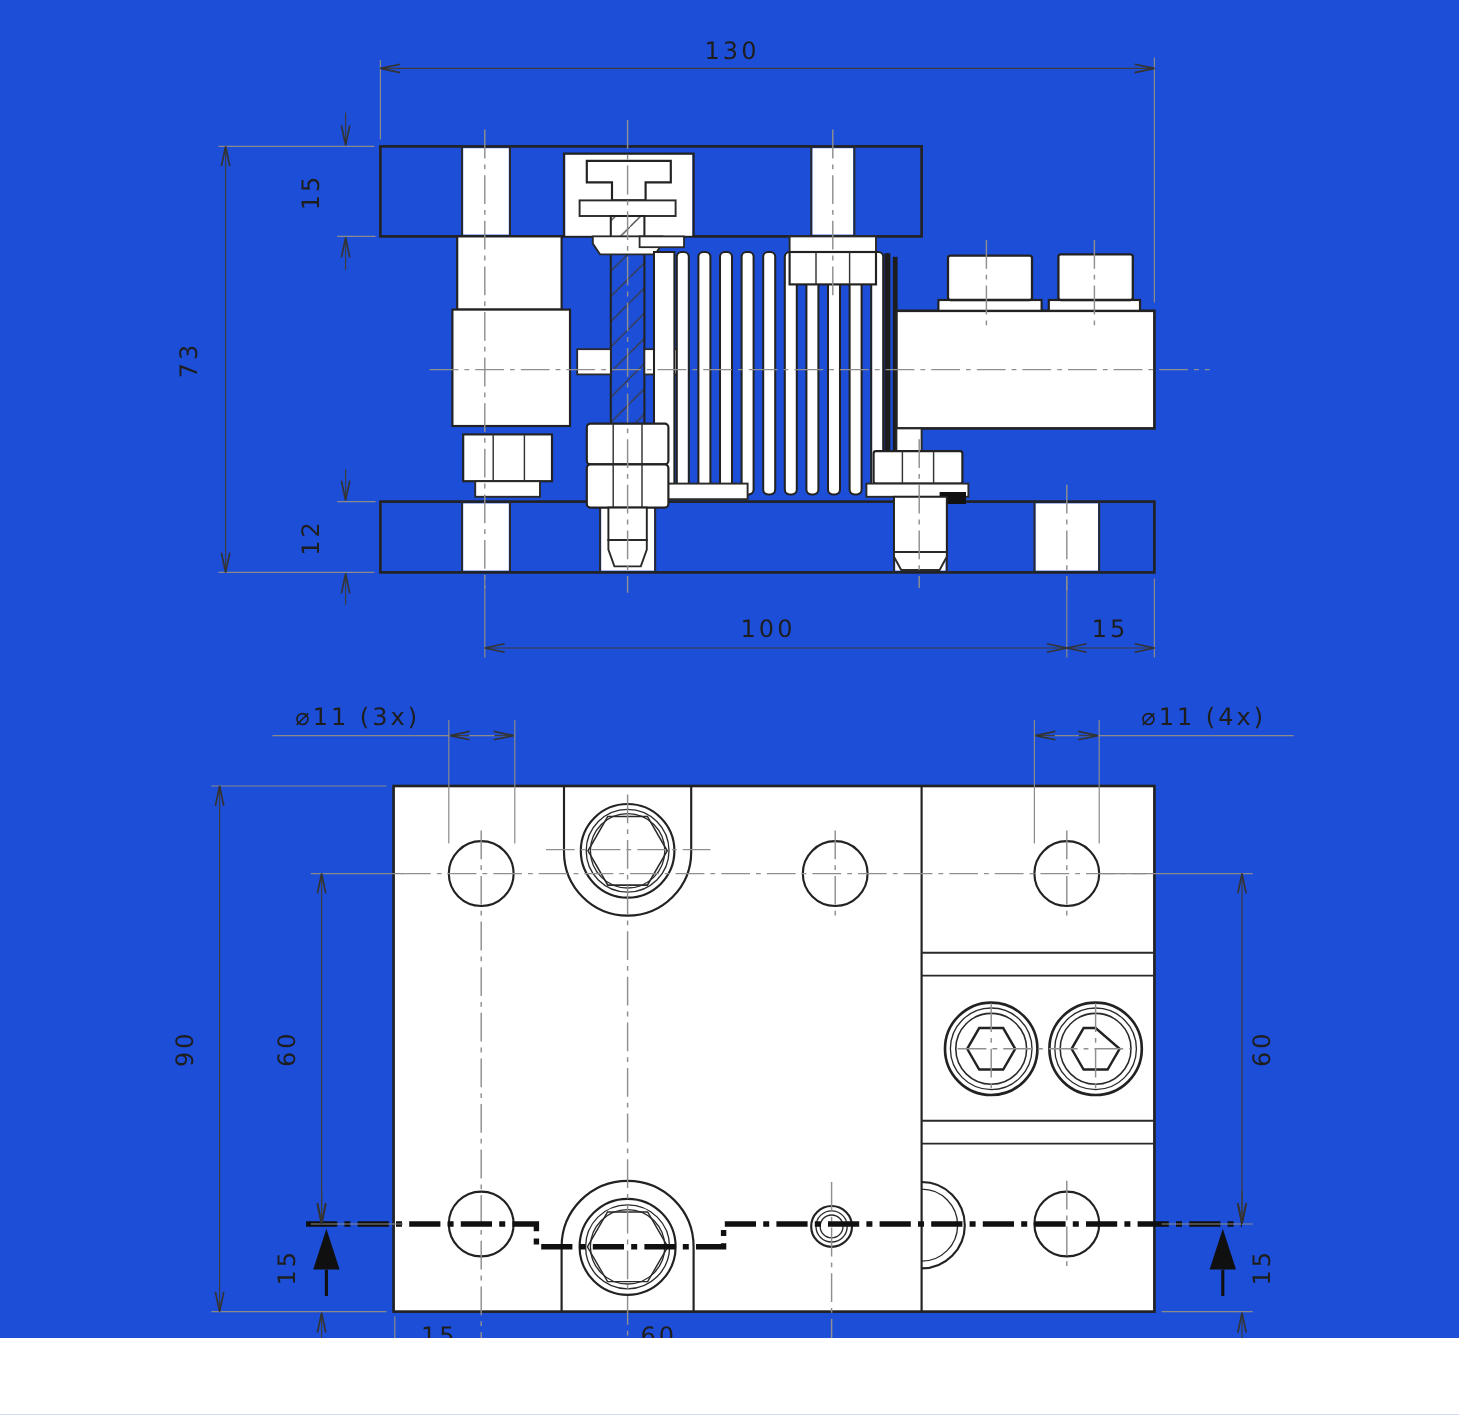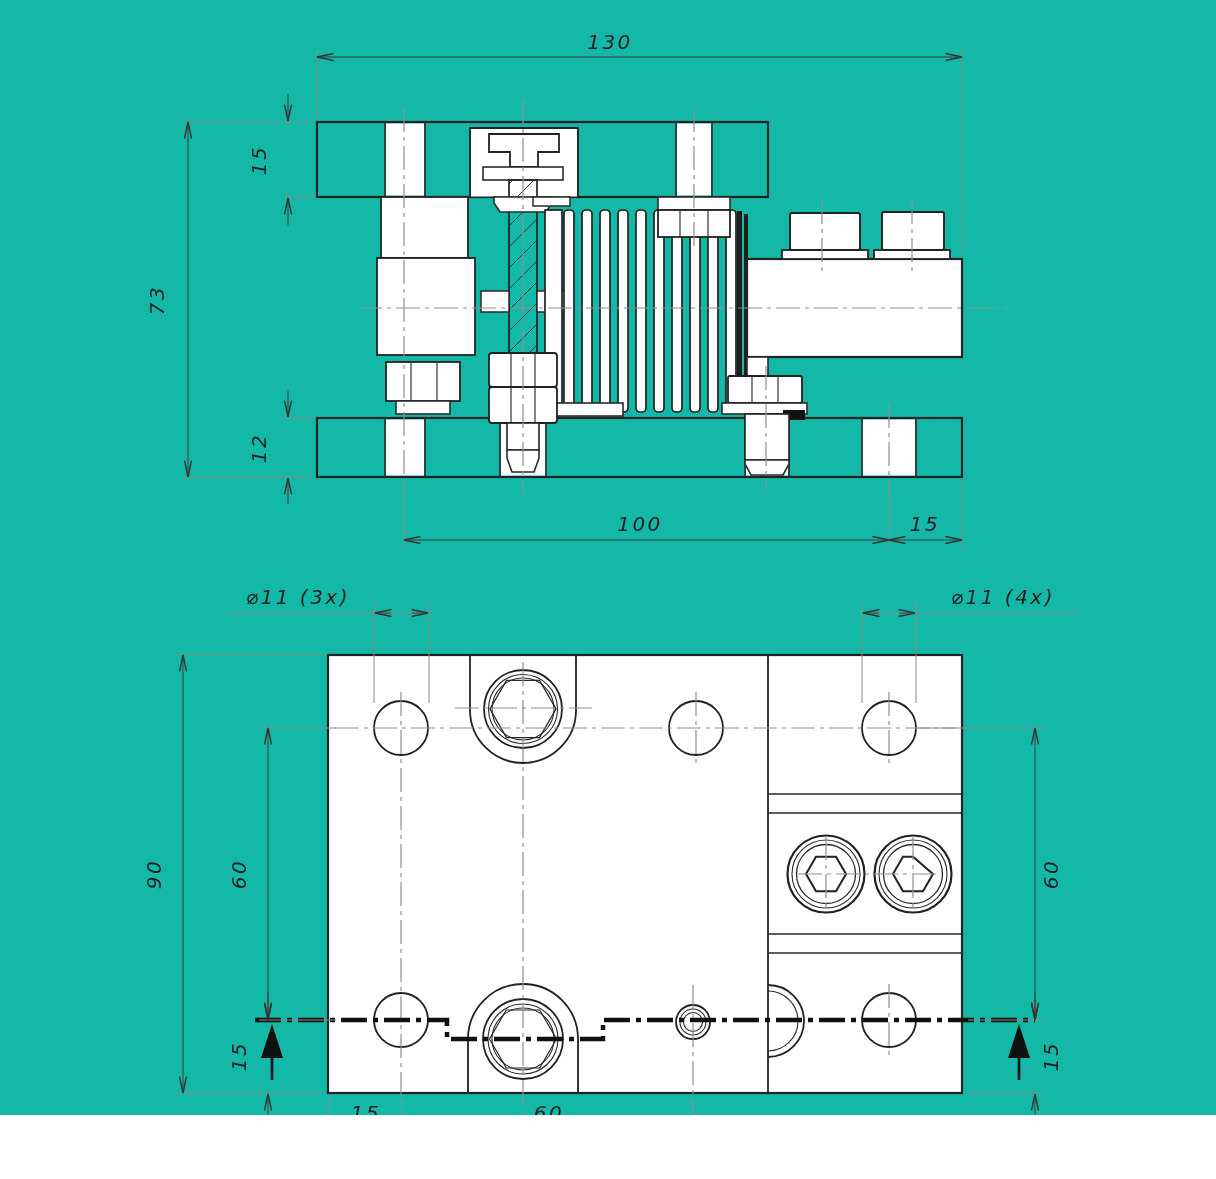--- a/index.html
+++ b/index.html
@@ -1,16 +1,16 @@
 <!DOCTYPE html>
 <html><head>
 <meta charset="utf-8">
 <style>
   html,body{margin:0;padding:0;background:#ffffff;}
-  .stage{width:1216px;height:1115px;position:relative;background:#14b8a6;font-style:italic;}
+  .stage{width:1216px;height:1115px;position:relative;background:#1d4ed8;}
   svg{display:block;}
   .dtxt{font-family:"DejaVu Sans", sans-serif;font-size:20px;letter-spacing:2.5px;fill:#1e1e1e;}
   .dim{stroke:#3c3c3c;stroke-width:1;fill:none;}
   .ext{stroke:#8a8a8a;stroke-width:1;fill:none;}
   .cl{stroke:#8f8f8f;stroke-width:1.2;fill:none;stroke-dasharray:24 5 4 5;}
   .sec{stroke:#101010;stroke-width:4.5;fill:none;stroke-dasharray:26 6 5 6;}
   .o2{stroke:#222;stroke-width:2.2;fill:none;}
   .o18{stroke:#222;stroke-width:1.8;fill:none;}
   .o16{stroke:#2a2a2a;stroke-width:1.6;fill:none;}
   .o11{stroke:#2a2a2a;stroke-width:1.1;fill:none;}

